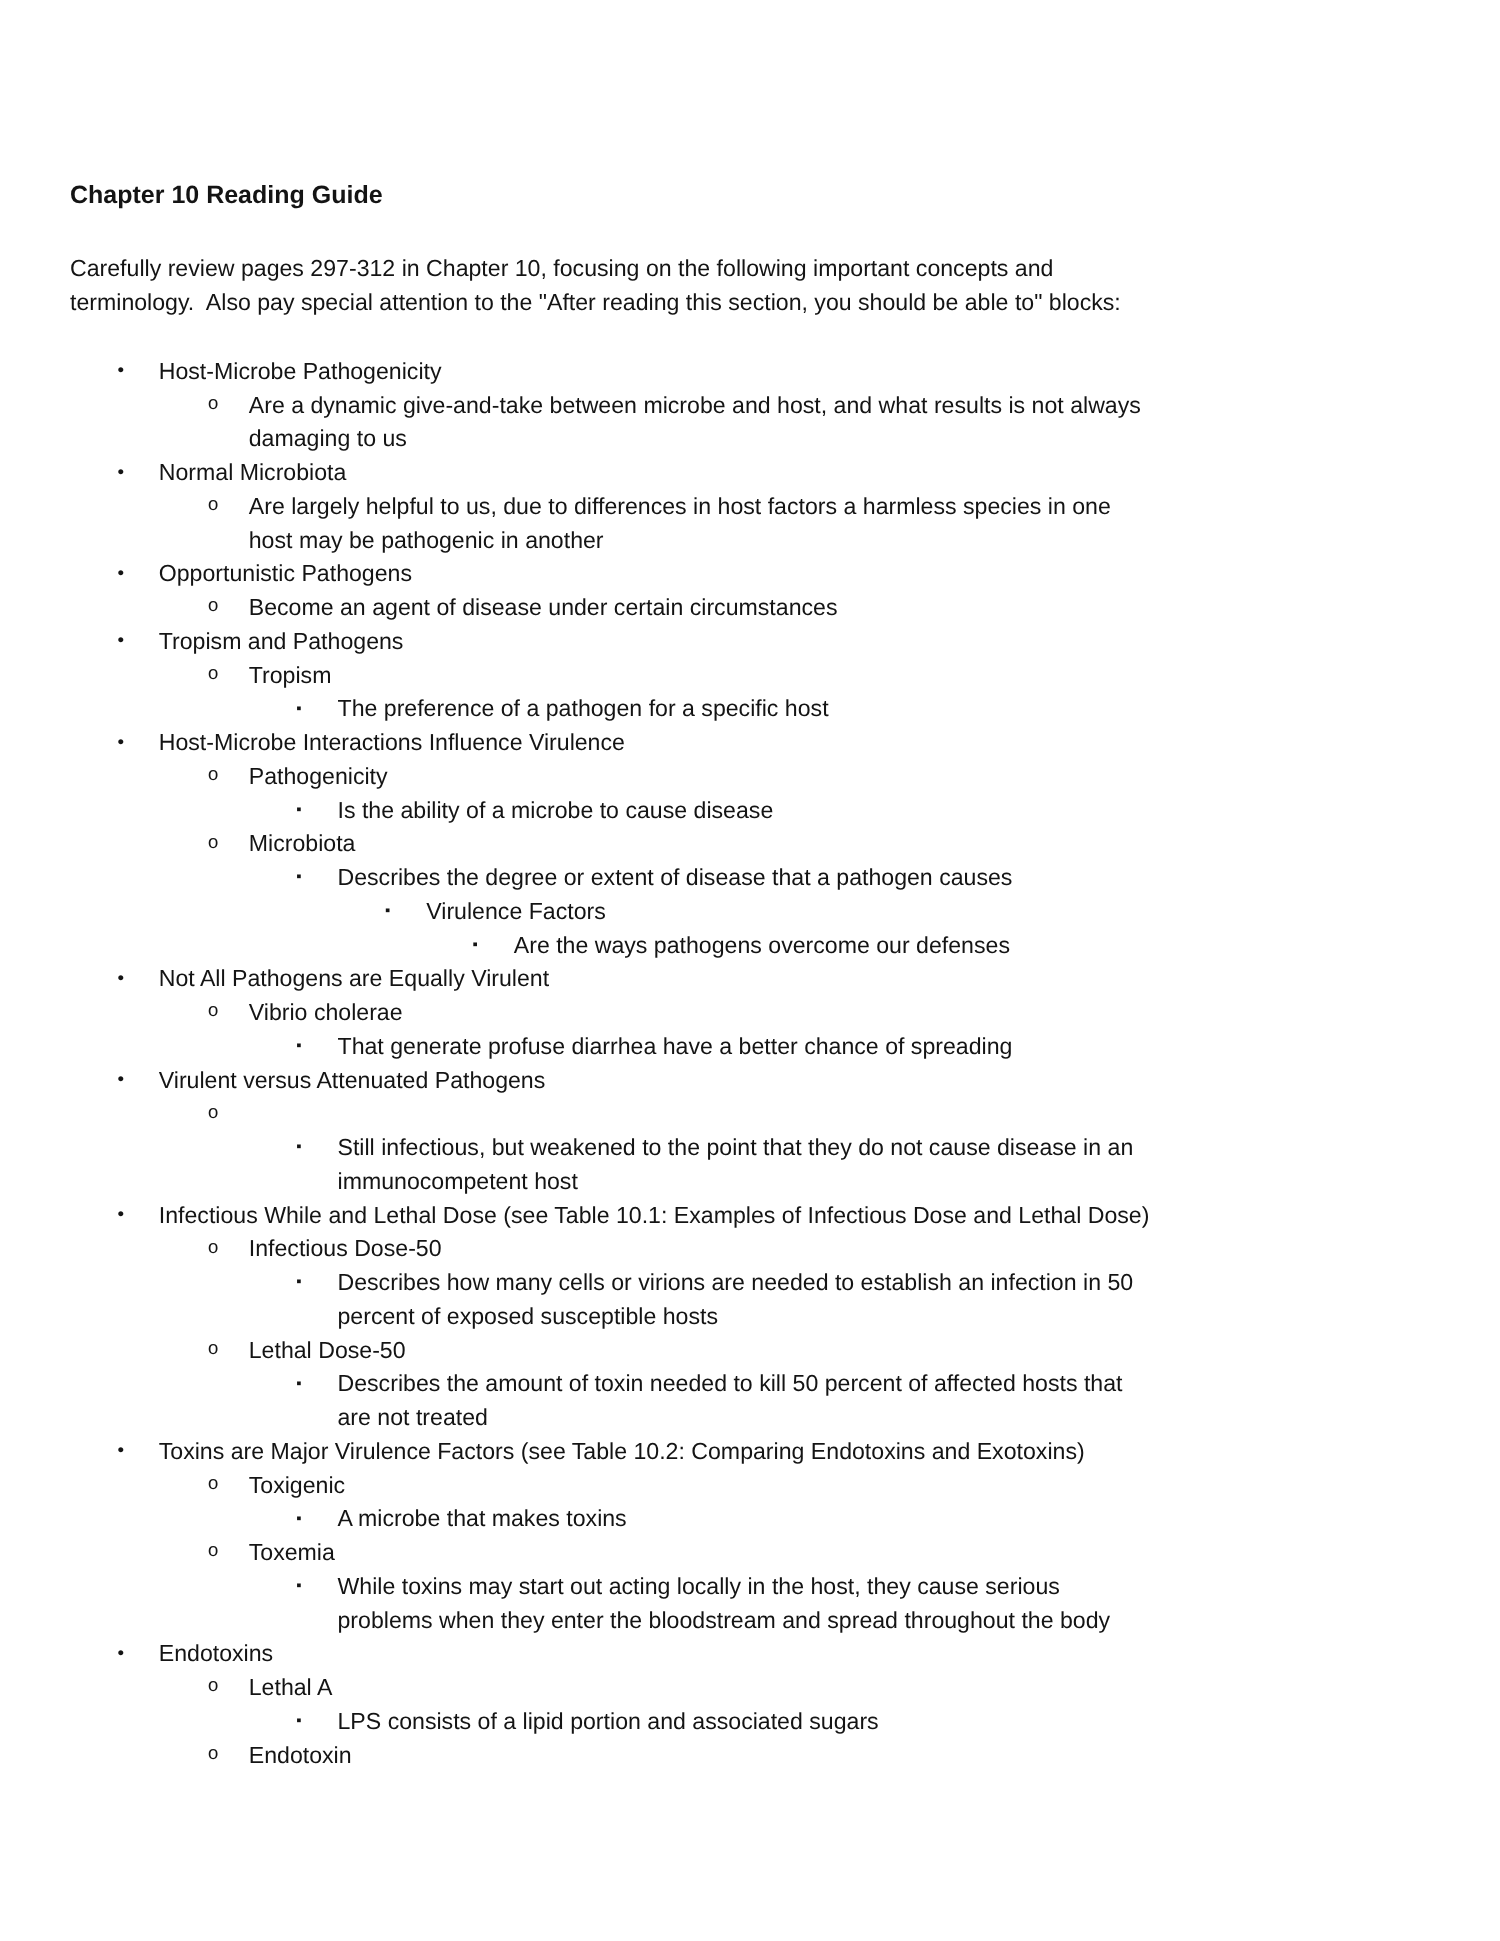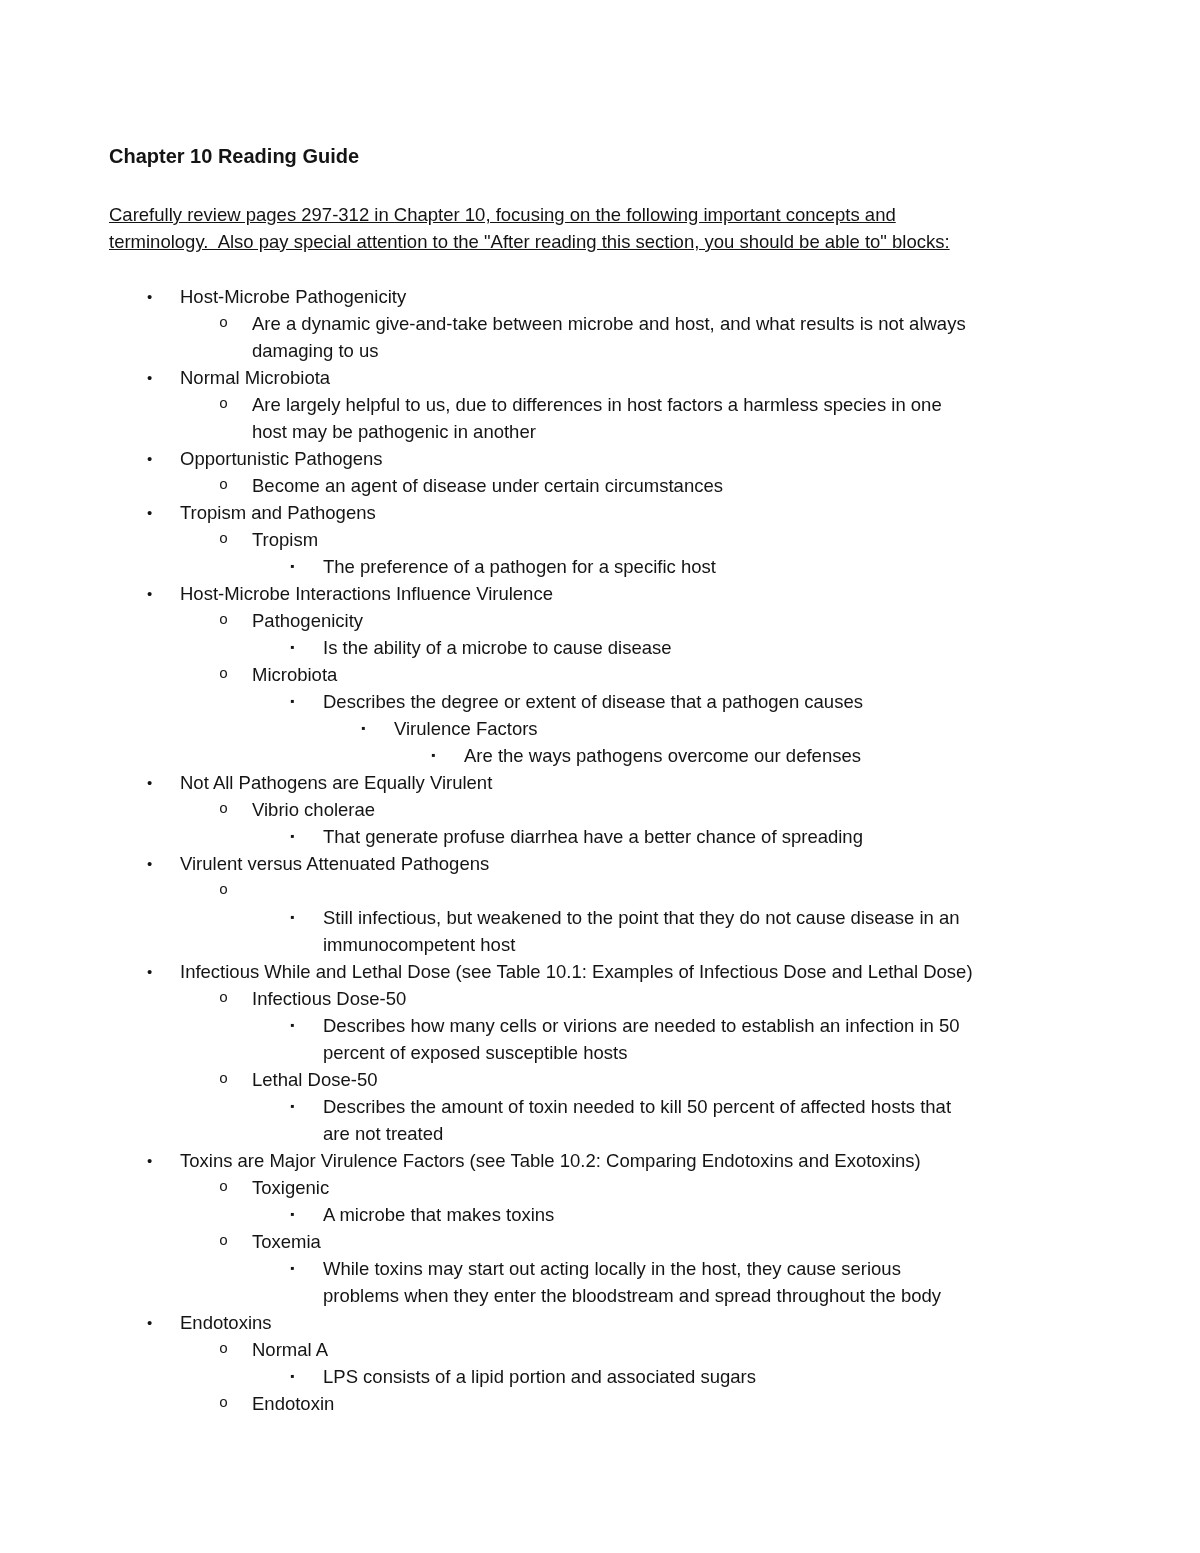--- a/index.html
+++ b/index.html
@@ -8,37 +8,36 @@
     background: #ffffff;
   }
   .page {
     position: relative;
     width: 1200px;
     height: 1553px;
     background: #ffffff;
     color: #141414;
     font-family: "Liberation Sans", sans-serif;
     box-sizing: border-box;
-    padding: 0 40px 0 109px;
+    padding: 0 40px 0 56px;
     overflow: hidden;
   }
   .doc-title {
     margin: 143px 0 0 0;
     font-size: 20px;
     line-height: 27px;
     font-weight: bold;
     color: #141414;
   }
   .intro {
     margin: 31px 0 0 0;
     font-size: 18.5px;
     line-height: 27px;
     white-space: pre-wrap;
     color: #141414;
-    text-decoration: underline;
   }
   .outline {
     margin-top: 28px;
   }
   .row {
     display: flex;
     align-items: flex-start;
     font-size: 18.5px;
     line-height: 27px;
   }
@@ -202,21 +201,21 @@
         <span class="bullet b3">▪</span>
         <span class="text">While toxins may start out acting locally in the host, they cause serious
 problems when they enter the bloodstream and spread throughout the body</span>
       </div>
       <div class="row lvl-1">
         <span class="bullet b1">•</span>
         <span class="text">Endotoxins</span>
       </div>
       <div class="row lvl-2">
         <span class="bullet b2">o</span>
-        <span class="text">Normal A</span>
+        <span class="text">Lethal A</span>
       </div>
       <div class="row lvl-3">
         <span class="bullet b3">▪</span>
         <span class="text">LPS consists of a lipid portion and associated sugars</span>
       </div>
       <div class="row lvl-2">
         <span class="bullet b2">o</span>
         <span class="text">Endotoxin</span>
       </div>
     </div>

